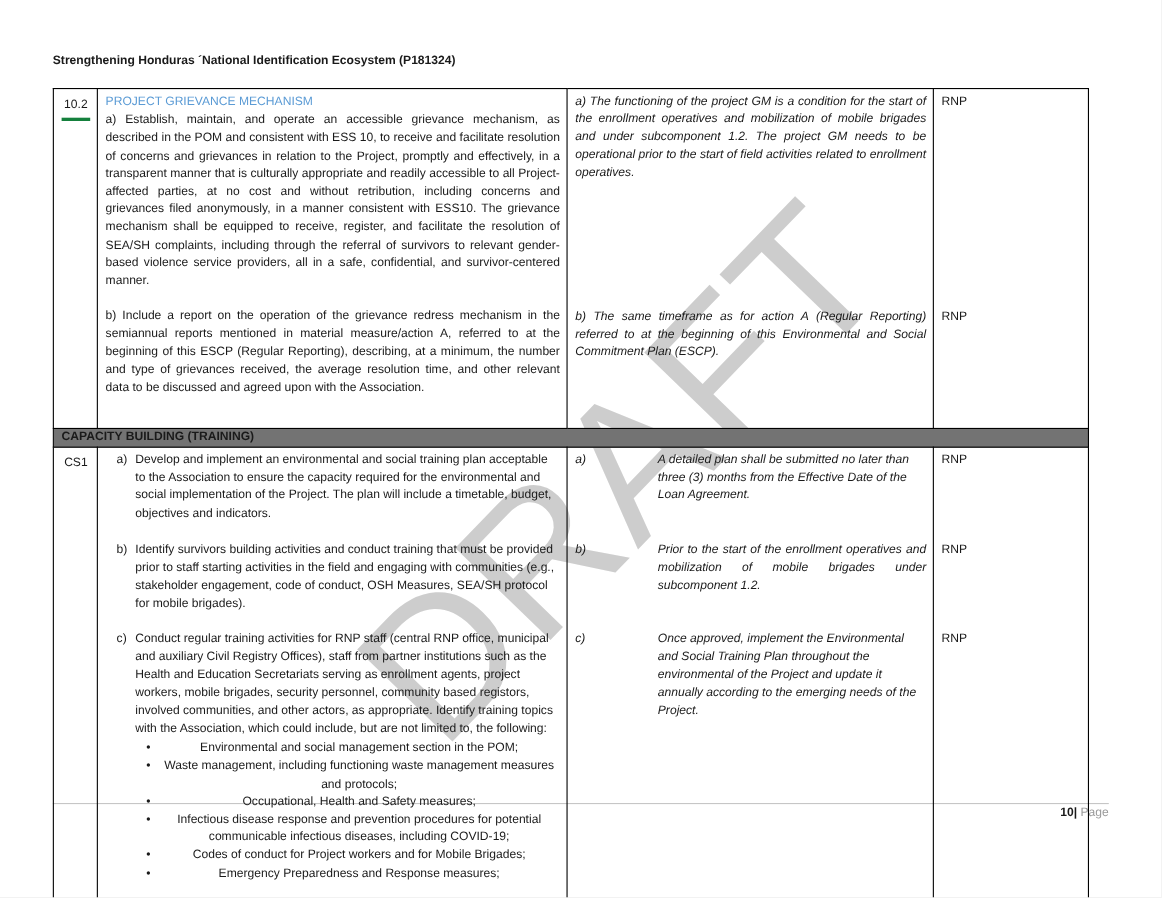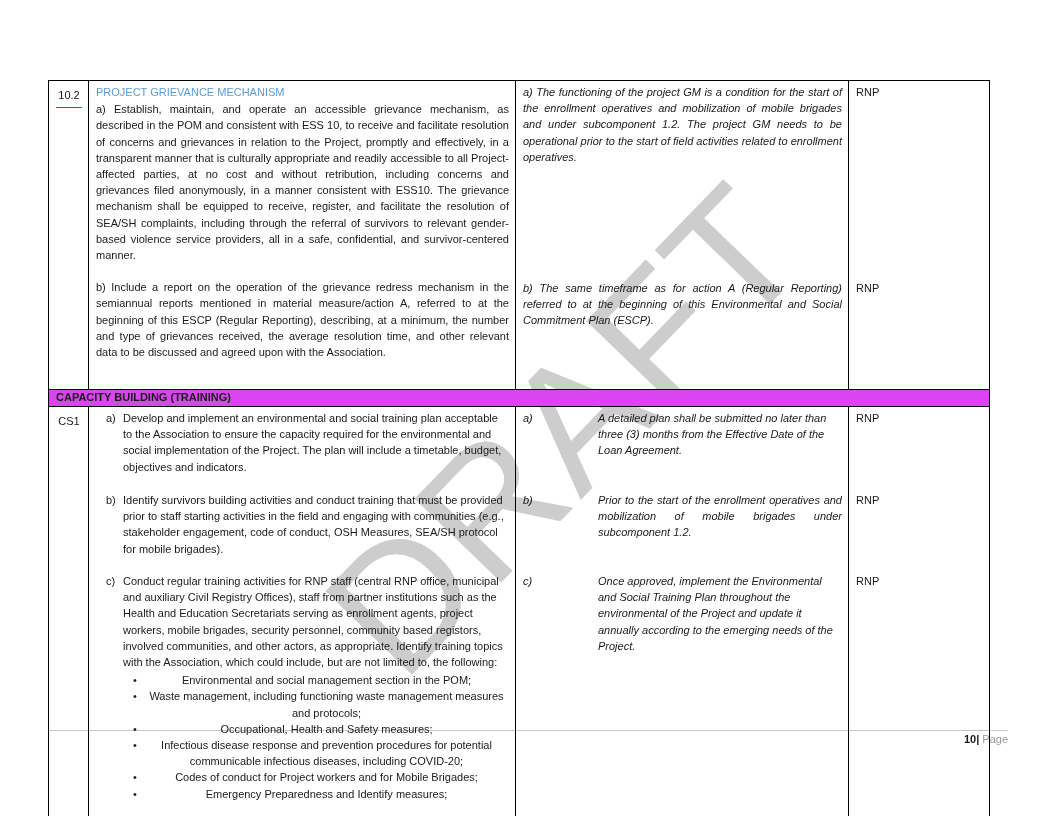--- a/index.html
+++ b/index.html
@@ -39,32 +39,32 @@
   table.escp col.c-measures { width:427px; }
   table.escp col.c-timeframe { width:333px; }
   table.escp col.c-resp { width:141px; }
   table.escp td {
     border:1px solid #000; vertical-align:top;
     padding:3px 6px 3px 7px; font-size:11px; line-height:16.2px;
     background:transparent;
   }
   td.id-cell { padding:0; text-align:center; }
   .id-box { padding:3px 2px 4px; }
-  .id-box.ruled { border-bottom:1px solid #15803d; }
+  .id-box.ruled { border-bottom:3px solid #15803d; }
 
   tr.r-grievance td { height:309px; }
   tr.r-cs1 td { height:430px; }
 
   .heading-blue { color:#5B9BD5; font-weight:400; margin-bottom:1px; }
   .just { text-align:justify; }
   .para-b { margin-top:16px; }
   .blk-tall { min-height:196px; }
 
   tr.r-section td {
-    background:#d946ef; font-weight:700; height:11px;
+    background:#737373; font-weight:700; height:11px;
     padding:1px 6px 2px 7px; line-height:13px;
   }
 
   .blk-a { min-height:82px; }
   .blk-b { min-height:81px; }
 
   .itm { display:flex; margin-left:10px; }
   .itm .lb { flex:0 0 17px; }
   .itm .tx { flex:1 1 auto; padding-right:2px; }
 
@@ -78,20 +78,21 @@
   ul.blts li::before { content:"\2022"; flex:0 0 18px; }
   ul.blts li span { flex:1 1 auto; }
 </style>
 </head>
 <body>
 
 <div class="page">
 
   <div class="watermark">DRAFT</div>
 
+  <div class="doc-title">Strengthening Honduras ´National Identification Ecosystem (P181324)</div>
 
   <table class="escp">
     <colgroup>
       <col class="c-id">
         <col class="c-measures">
         <col class="c-timeframe">
         <col class="c-resp">
     </colgroup>
     <tbody>
       <tr class="r-grievance">
@@ -148,27 +149,27 @@
             <li>
                 <span>Environmental and social management section in the POM;</span>
               </li>
             <li>
                 <span>Waste management, including functioning waste management measures and protocols;</span>
               </li>
             <li>
                 <span>Occupational, Health and Safety measures;</span>
               </li>
             <li>
-                <span>Infectious disease response and prevention procedures for potential communicable infectious diseases, including COVID-20;</span>
+                <span>Infectious disease response and prevention procedures for potential communicable infectious diseases, including COVID-19;</span>
               </li>
             <li>
                 <span>Codes of conduct for Project workers and for Mobile Brigades;</span>
               </li>
             <li>
-                <span>Emergency Preparedness and Identify measures;</span>
+                <span>Emergency Preparedness and Response measures;</span>
               </li>
           </ul>
         </td>
         <td class="tf-cell">
           <div class="blk-a">
             <div class="itm3">
               <span class="lb">a)</span>
               <span class="tx">A detailed plan shall be submitted no later than three (3) months from the Effective Date of the Loan Agreement.</span>
             </div>
           </div>

